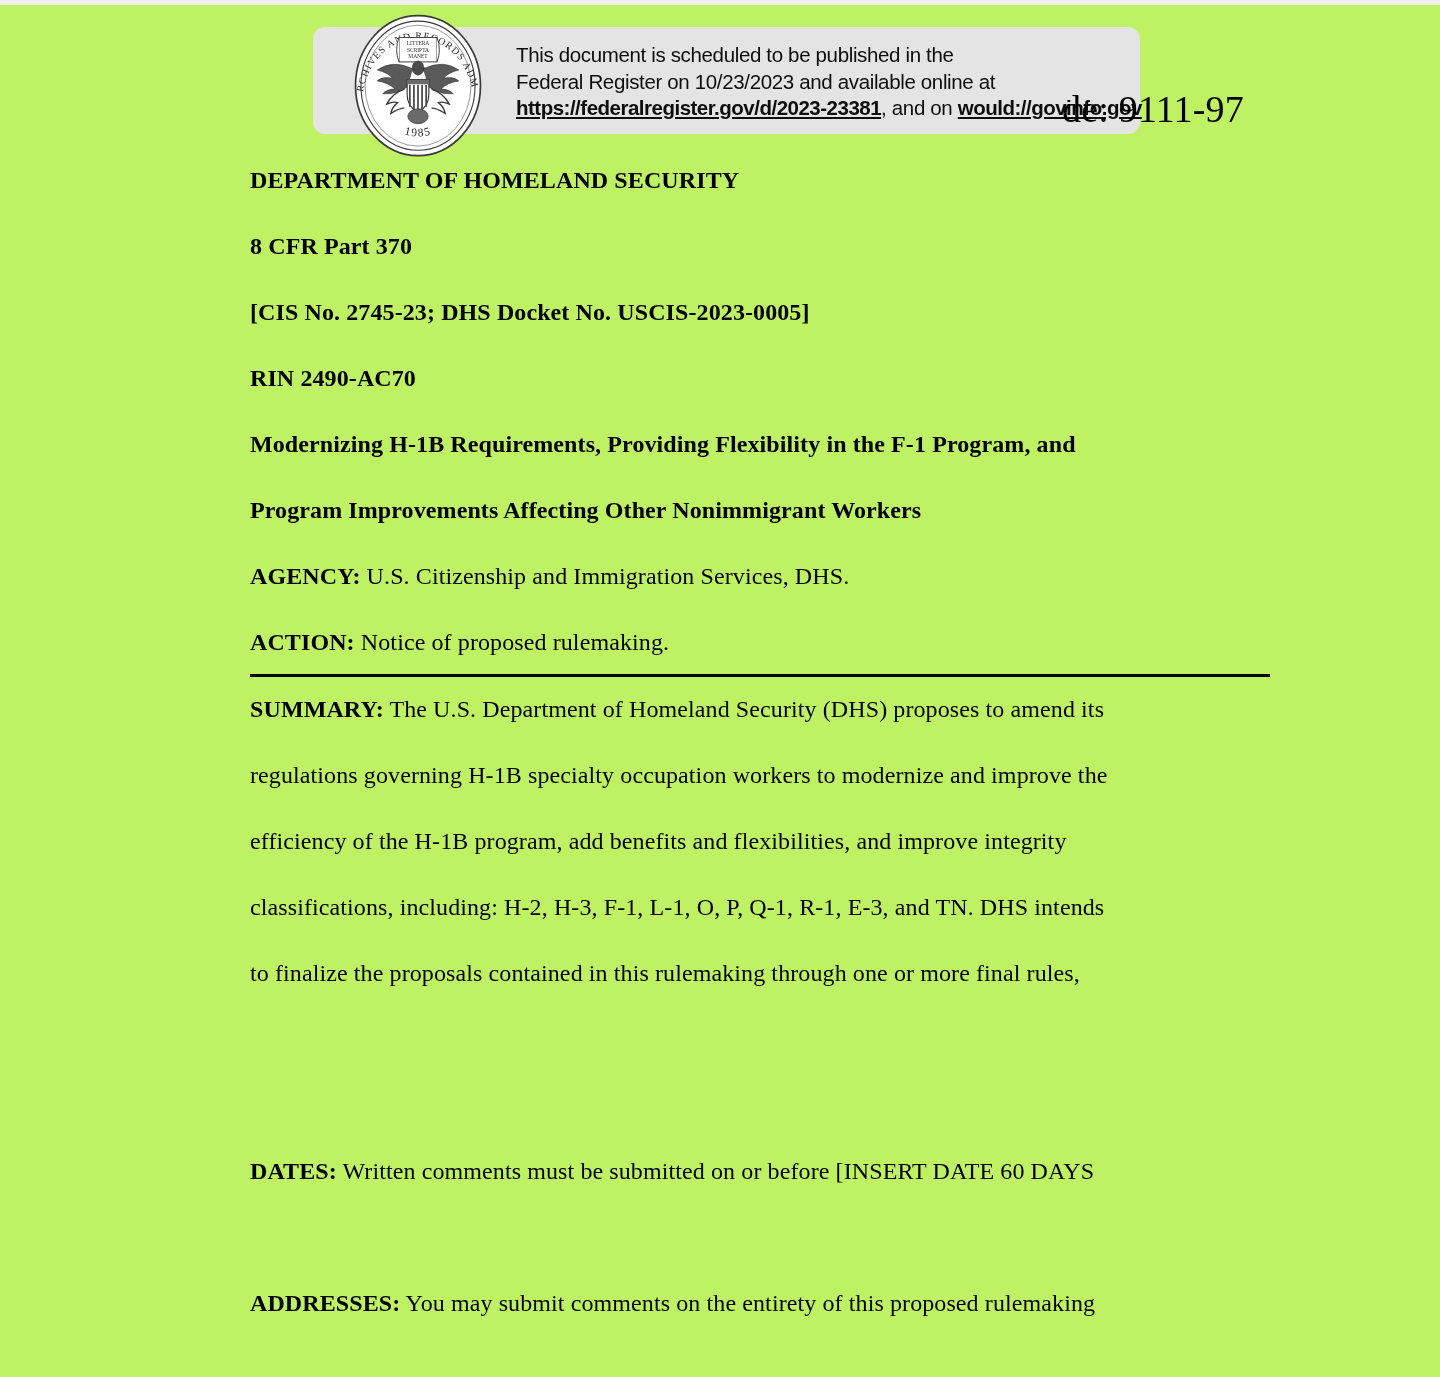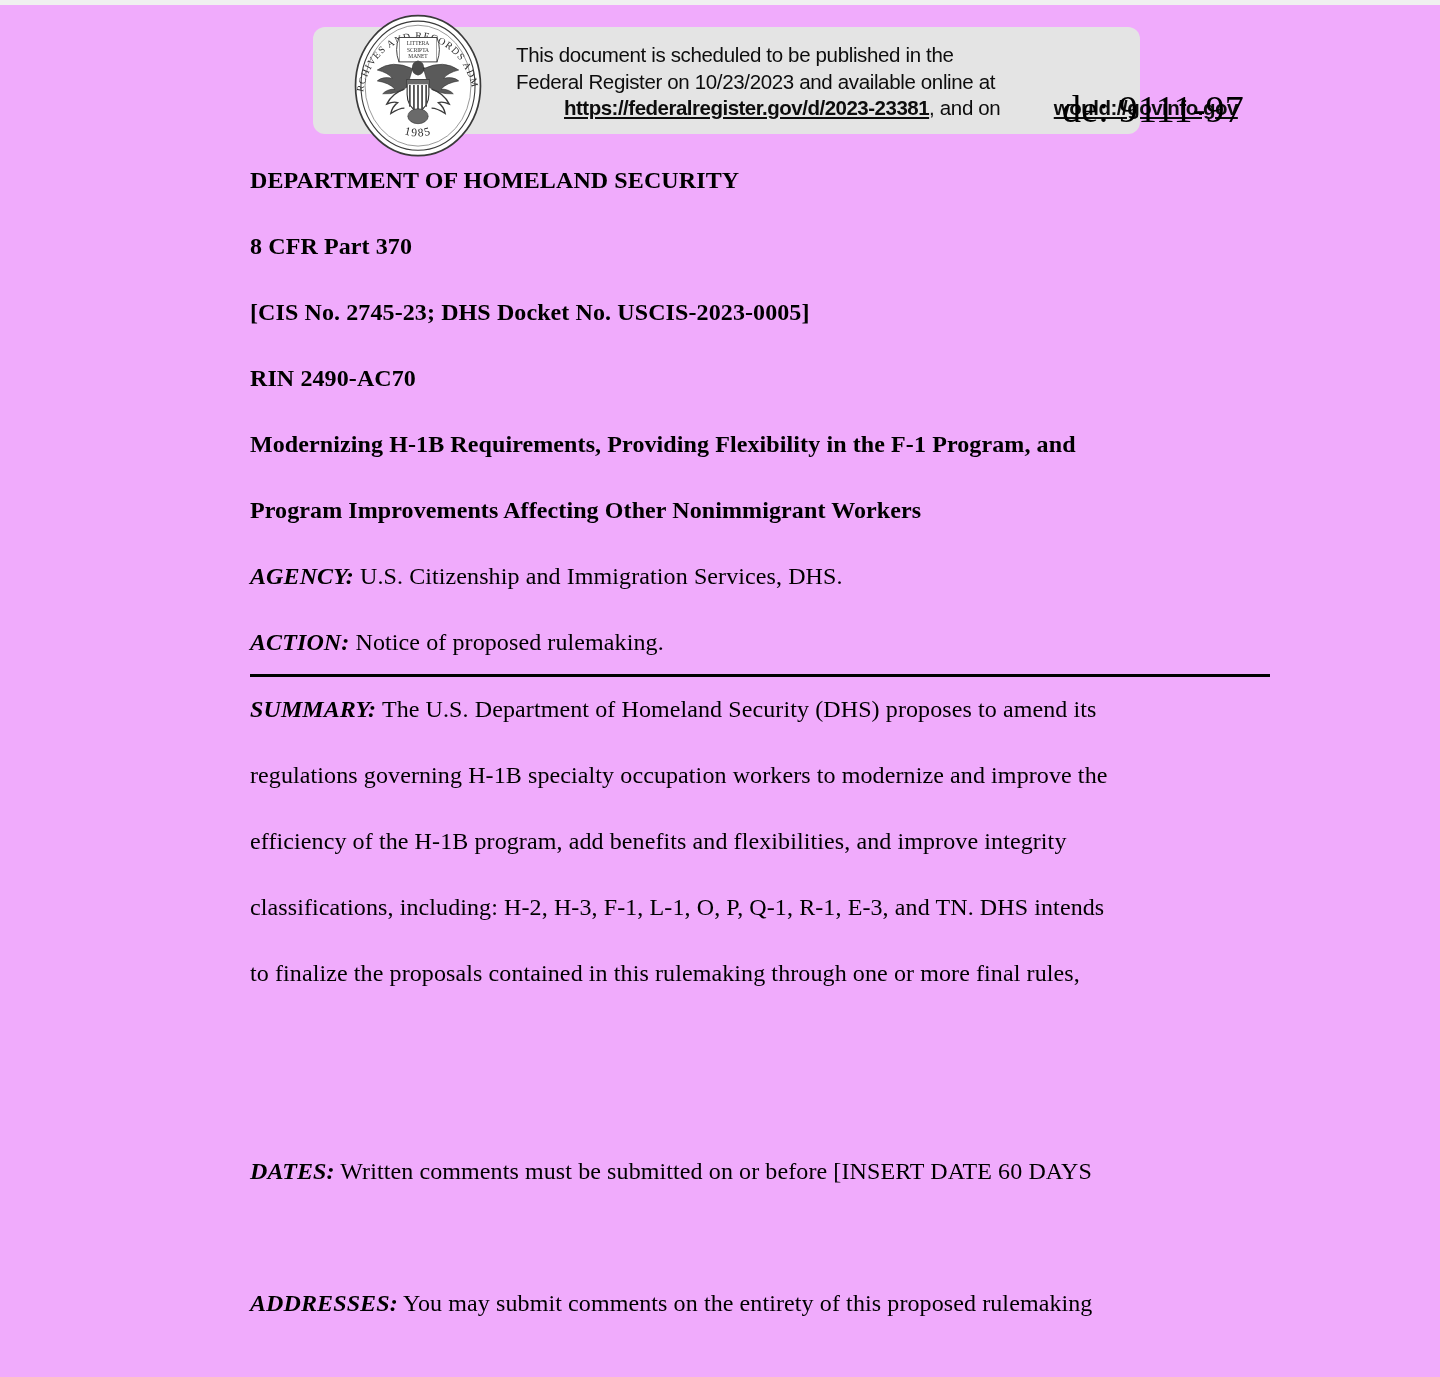--- a/index.html
+++ b/index.html
@@ -24,21 +24,21 @@
     width: 1440px;
     height: 5px;
     background: #f0f0f0;
   }
 
   .page {
     position: absolute;
     top: 5px; left: 0;
     width: 1440px;
     height: 1372px;
-    background: #f0abfc;
+    background: #bef264;
   }
 
   
   .nara-banner {
     position: absolute;
     top: 22px;
     left: 313px;
     width: 827px;
     height: 107px;
     background: #e4e4e4;
@@ -53,21 +53,20 @@
     font-size: 20.5px;
     line-height: 26.5px;
     color: #0d0d0d;
     letter-spacing: -0.35px;
     white-space: nowrap;
   }
   .nara-banner-text .line { display: block; }
   .nara-banner-text .url {
     font-weight: bold;
     letter-spacing: -0.5px;
-    margin-left: 48px;
   }
 
   
   .nara-seal {
     position: absolute;
     top: 8px;
     left: 350px;
     width: 136px;
     height: 146px;
   }
@@ -109,21 +108,21 @@
     left: 0;
     width: 1020px;
     height: 0;
     border-top: 3px solid #000000;
   }
 
   .summary-block  { position: absolute; top: 671px; left: 0; width: 1032px; }
   .dates-block    { position: absolute; top: 1133px; left: 0; width: 1032px; }
   .addresses-block{ position: absolute; top: 1265px; left: 0; width: 1032px; }
 
-  .lbl { font-weight: bold; font-style: italic; }
+  .lbl { font-weight: bold; }
 </style>
 </head>
 <body>
 
 <div class="viewer-top-strip"></div>
 
 <div class="page">
 
   <div class="nara-banner"></div>
 

